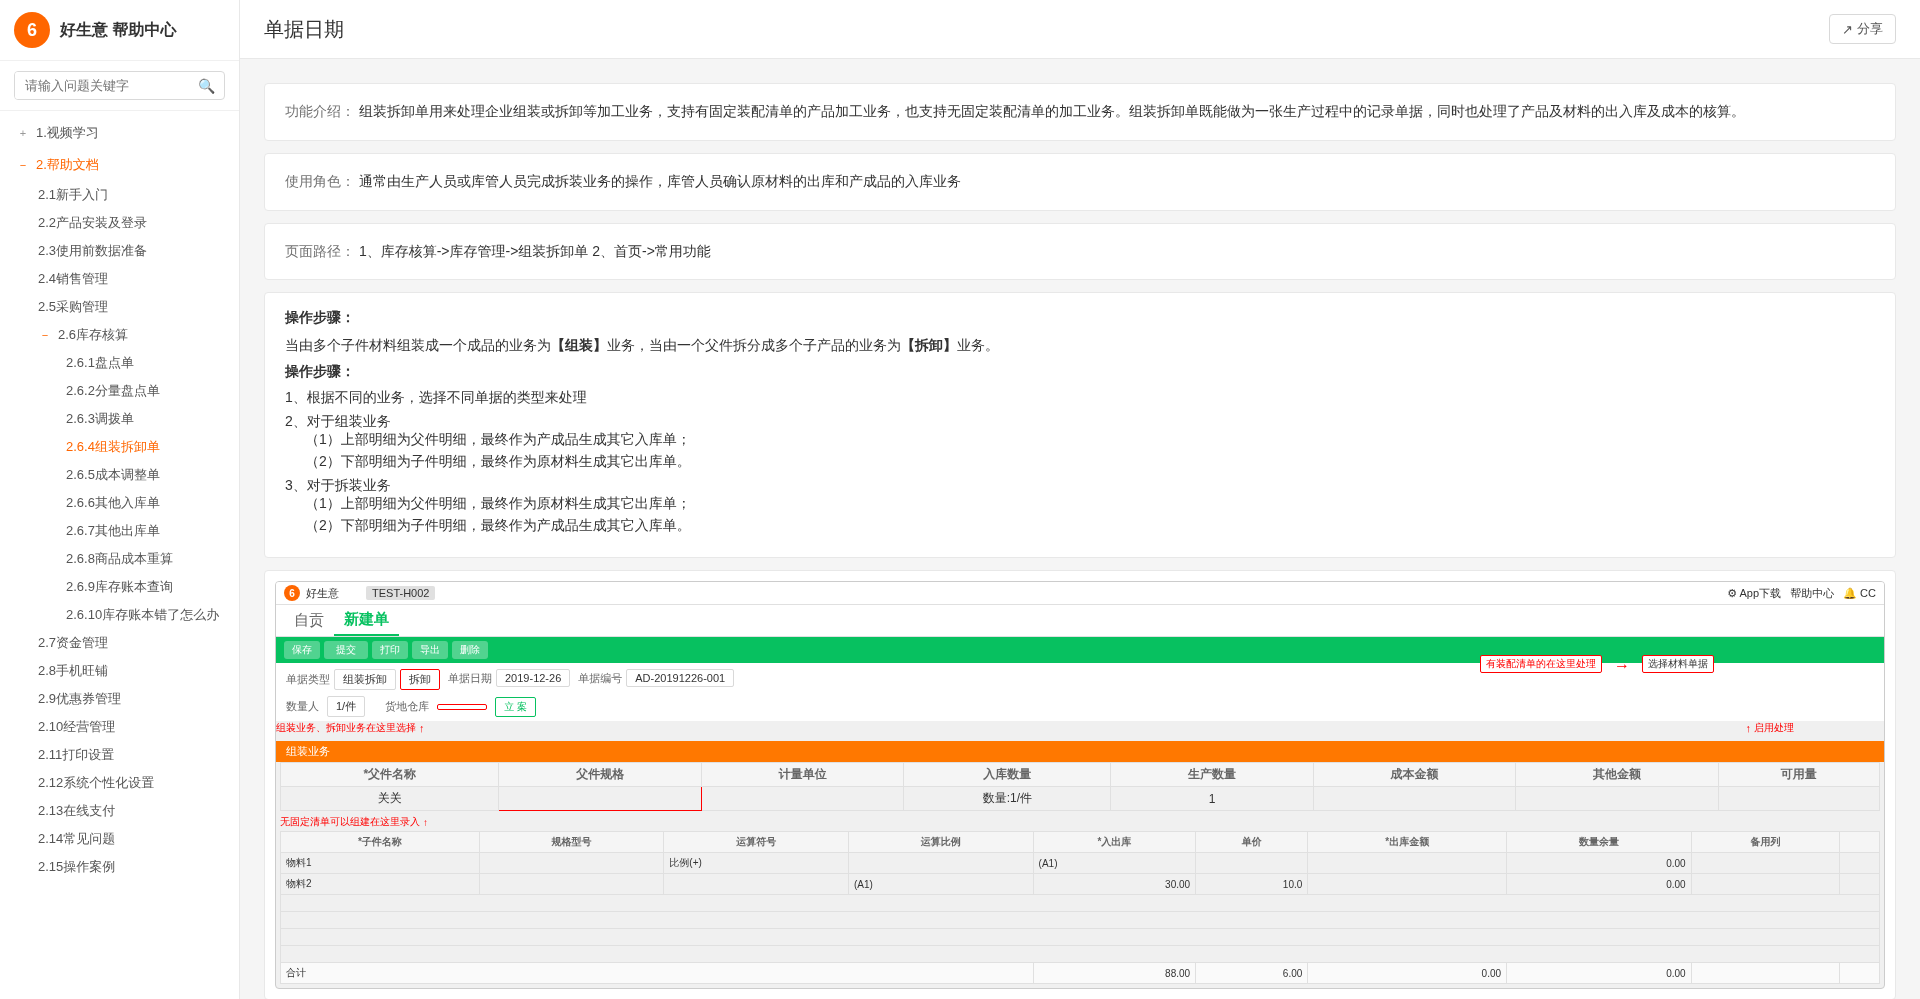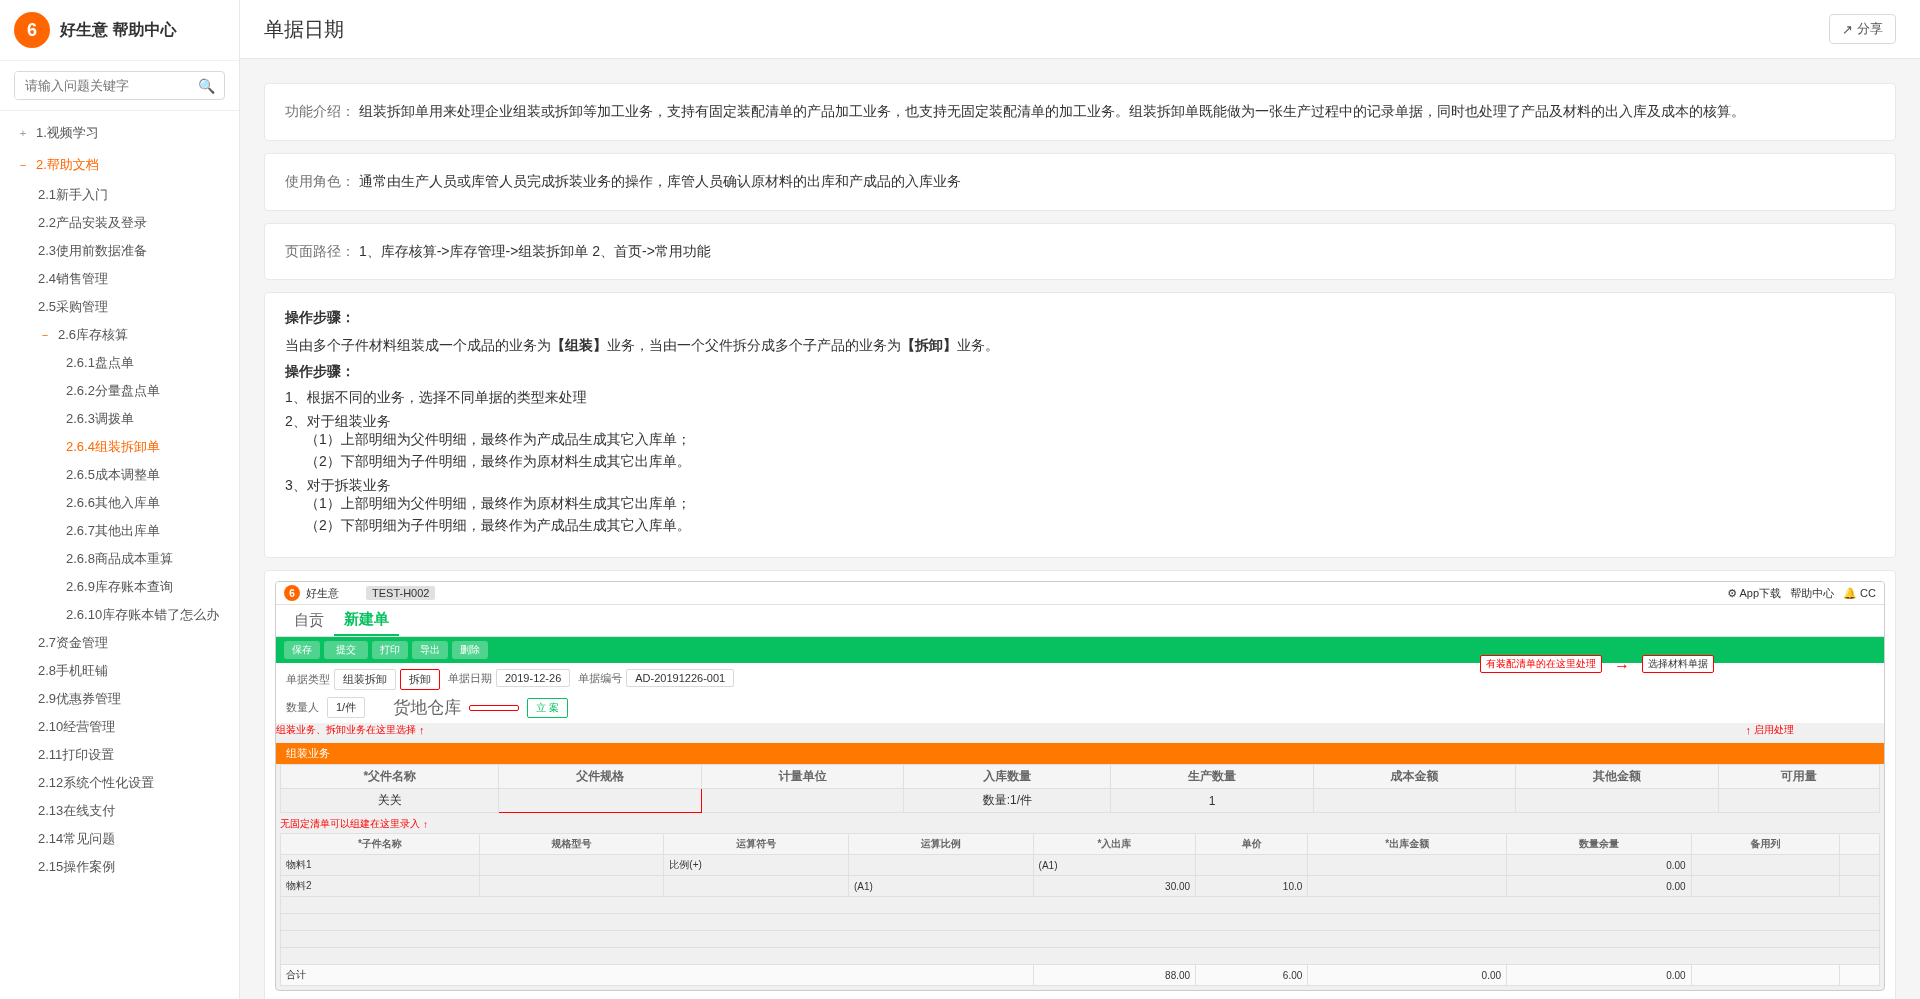--- a/index.html
+++ b/index.html
@@ -254,21 +254,21 @@
             <div style="position:absolute;top:-14px;right:160px;display:flex;align-items:center;gap:12px;">
               <div style="background:#fff;border:1px solid #f00;border-radius:2px;padding:1px 5px;font-size:10px;color:#f00;">有装配清单的在这里处理</div>
               <span style="color:#f00;font-size:16px;line-height:1;">→</span>
               <div style="border:1px solid #f00;border-radius:2px;padding:1px 5px;font-size:10px;background:#fff;">选择材料单据</div>
             </div>
           </div>
 
           <div style="display:flex; align-items:center; gap:8px; margin-top:6px; position:relative;">
             <span style="font-size:11px;color:#666;">数量人 </span>
             <div style="border:1px solid #d9d9d9;border-radius:2px;padding:2px 8px;font-size:11px;">1/件</div>
-            <span style="font-size:17px;color:#666;margin-left:20px;text-align:center;">货地仓库</span>
+            <span style="font-size:11px;color:#666;margin-left:12px;text-align:center;">货地仓库</span>
             <div style="border:1px solid #f00;border-radius:2px;padding:2px 40px 2px 8px;font-size:11px;"></div>
             <button style="background:#fff;border:1px solid #07c160;border-radius:2px;padding:2px 8px;font-size:10px;color:#07c160;cursor:pointer;">立 案</button>
 
             <div style="position:absolute;left:-10px;bottom:-18px;display:flex;align-items:center;gap:3px;">
               <span style="font-size:10px;color:#f00;">组装业务、拆卸业务在这里选择</span>
               <span style="color:#f00;">↑</span>
             </div>
 
             <div style="position:absolute;right:80px;bottom:-18px;display:flex;align-items:center;gap:3px;">
               <span style="color:#f00;">↑</span>

